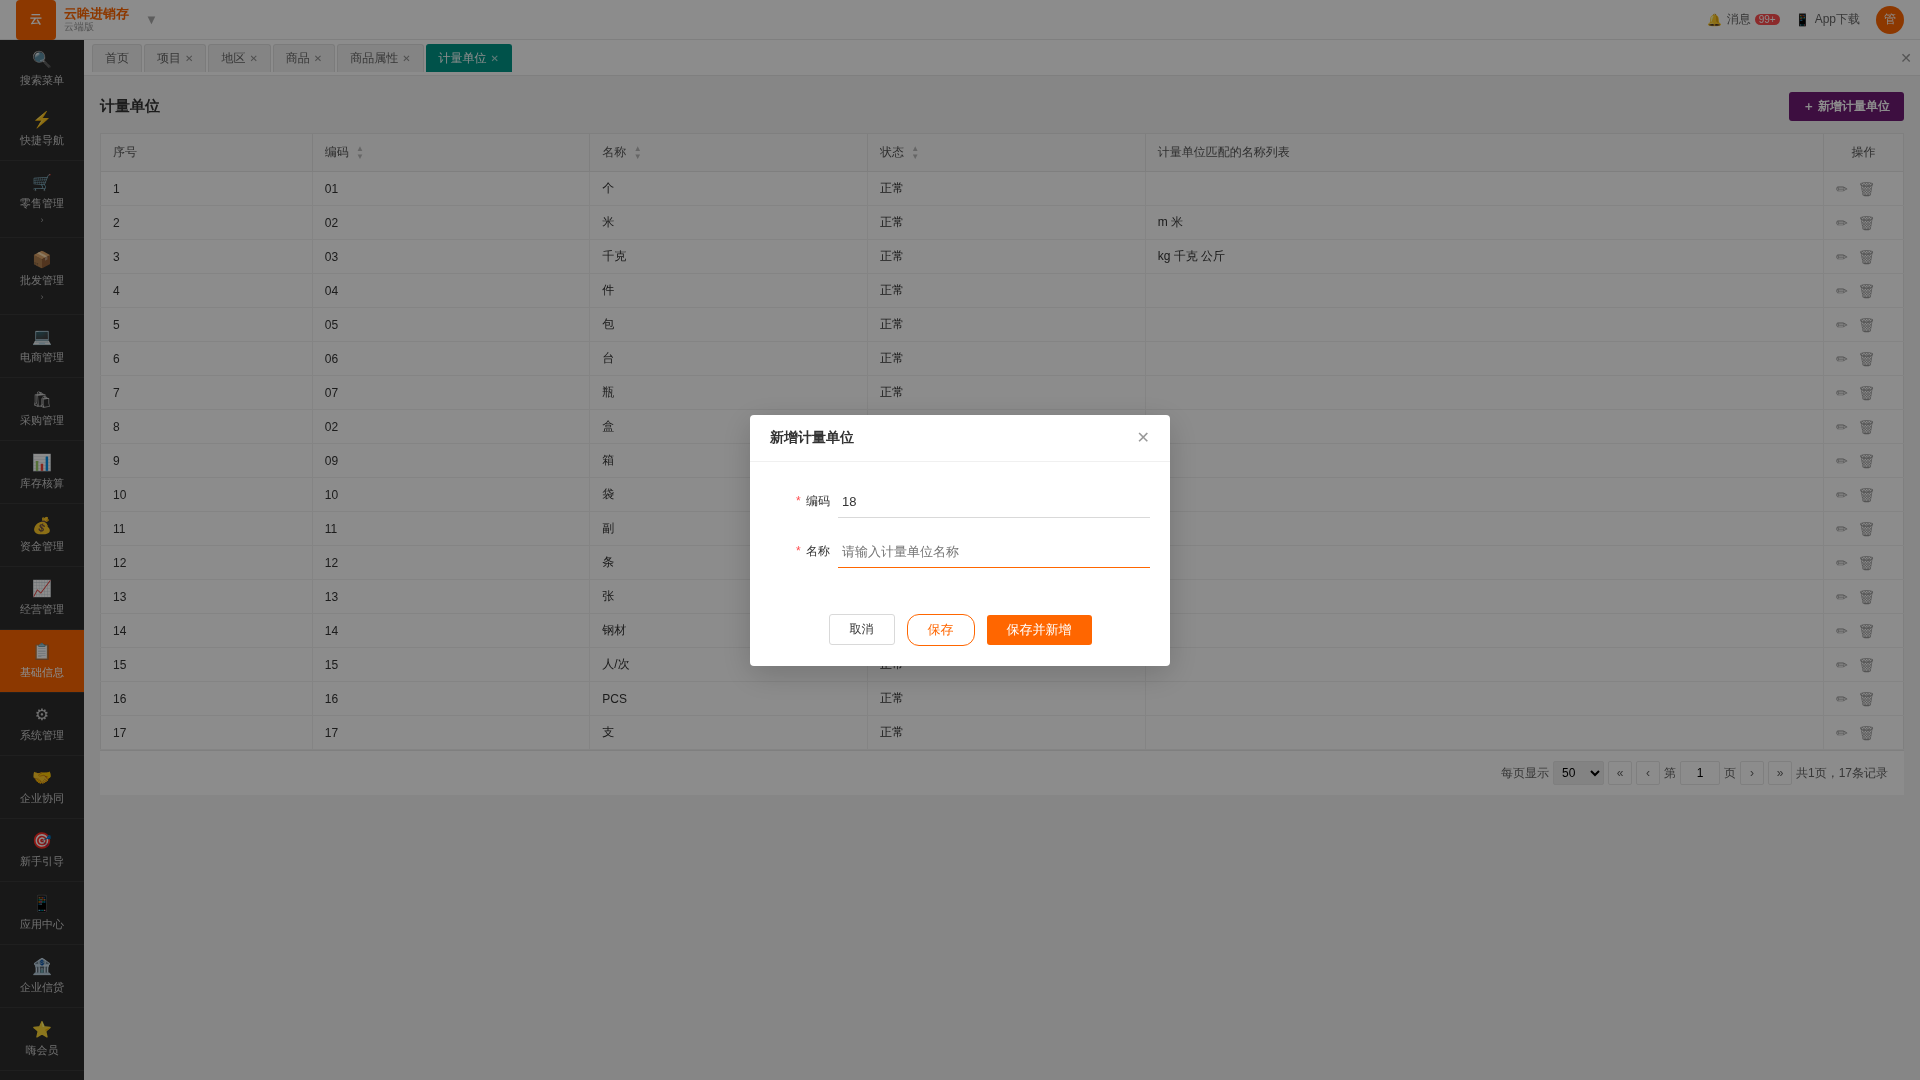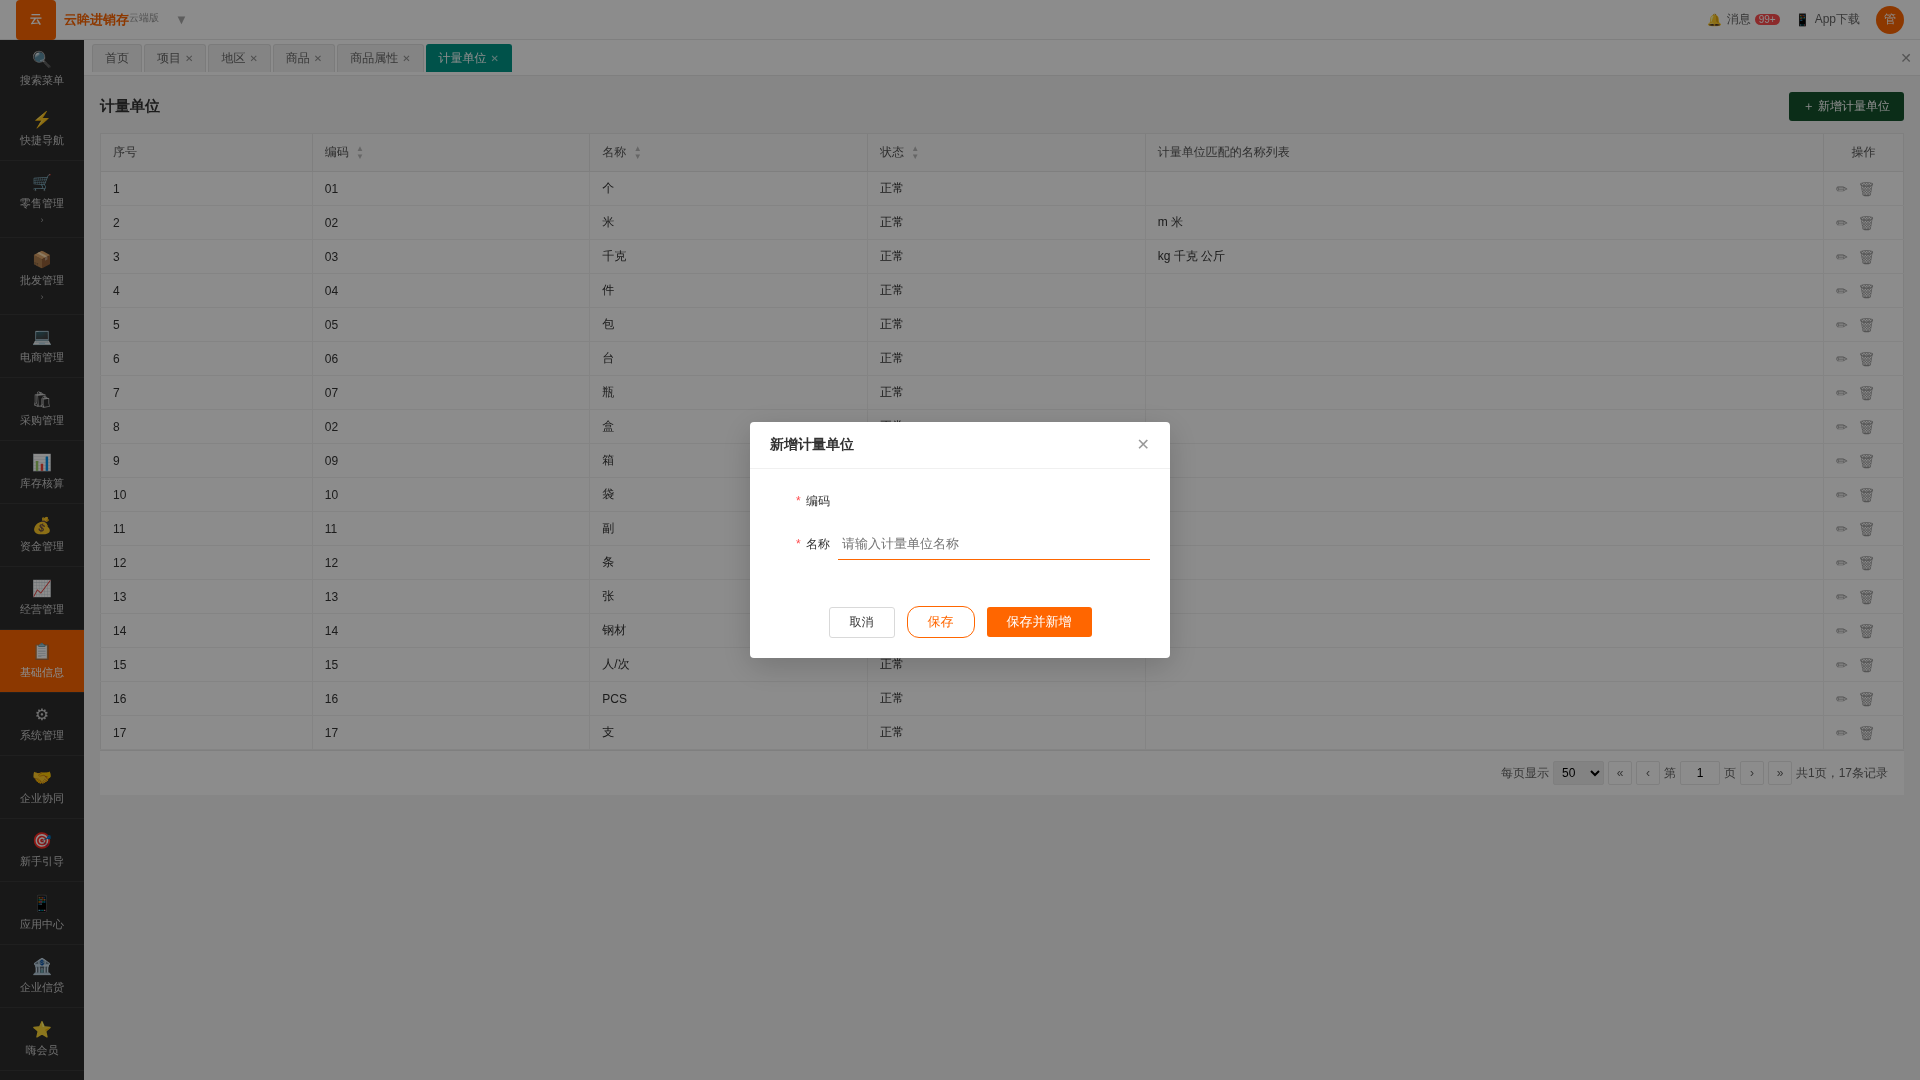--- a/index.html
+++ b/index.html
@@ -186,27 +186,28 @@
       align-items: center;
       justify-content: space-between;
       margin-bottom: 12px;
     }
     .page-title {
       font-size: 15px;
       font-weight: bold;
       color: #333;
     }
     .add-btn {
-      background: #14532d;
+      background: #701a75;
       color: white;
       border: none;
       padding: 6px 14px;
       border-radius: 3px;
       cursor: pointer;
       font-size: 12px;
+      font-weight: bold;
     }
 
     
     .data-table {
       width: 100%;
       background: #fff;
       border-collapse: collapse;
       border: 1px solid #e8e8e8;
     }
     .data-table th {
@@ -397,21 +398,21 @@
       cursor: pointer;
       font-size: 13px;
     }
   </style>
 </head>
 <body>
 
 <div class="top-header">
   <div class="logo-area">
     <div class="logo-icon">云</div>
-    <div style="display:flex;flex-direction:row;line-height:1.2">
+    <div style="display:flex;flex-direction:column;line-height:1.2">
       <span style="font-size:13px;font-weight:bold;color:#ff6600;">云眸进销存</span>
       <span style="font-size:10px;color:#999;">云端版</span>
     </div>
     <span style="color:#aaa;margin-left:8px;cursor:pointer;">▼</span>
   </div>
   <div class="header-right">
     <div class="header-btn">
       <span>🔔</span>
       <span>消息</span>
       <span class="badge">99+</span>
@@ -811,20 +812,21 @@
     <div class="modal-header">
       <span class="modal-title">新增计量单位</span>
       <span class="modal-close">✕</span>
     </div>
     <div class="modal-body">
       <div class="form-row">
         <span class="form-label">
           <span class="required">*</span>
           <span>编码</span>
         </span>
+        <input class="form-input" type="text" value="18" placeholder="18" style="">
       </div>
       <div class="form-row">
         <span class="form-label">
           <span class="required">*</span>
           <span>名称</span>
         </span>
         <input class="form-input active-border" type="text" placeholder="请输入计量单位名称" style="">
       </div>
     </div>
     <div class="modal-footer">

